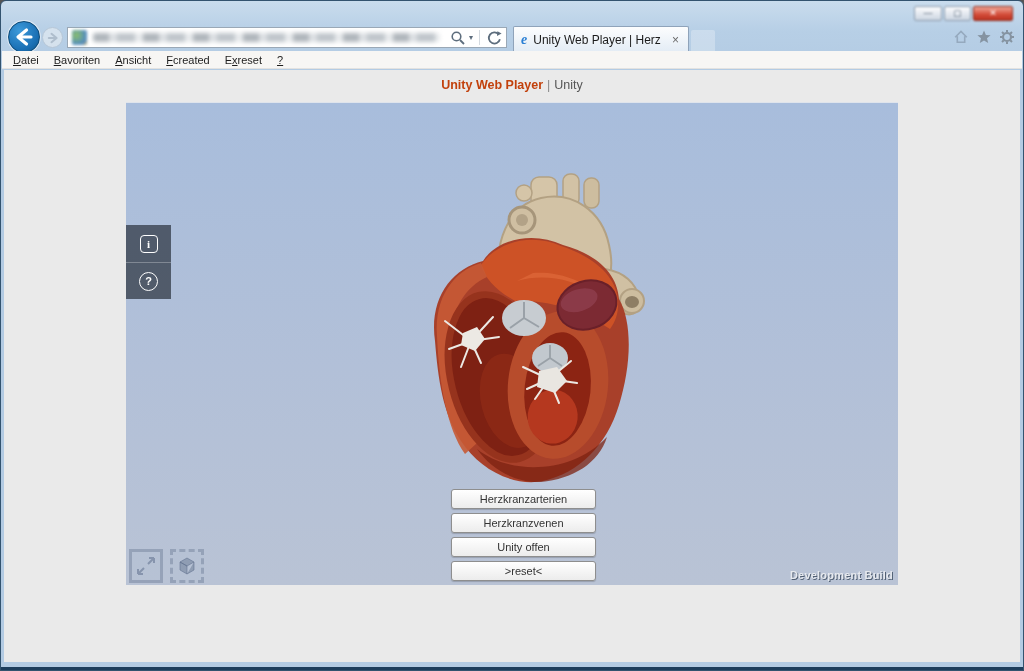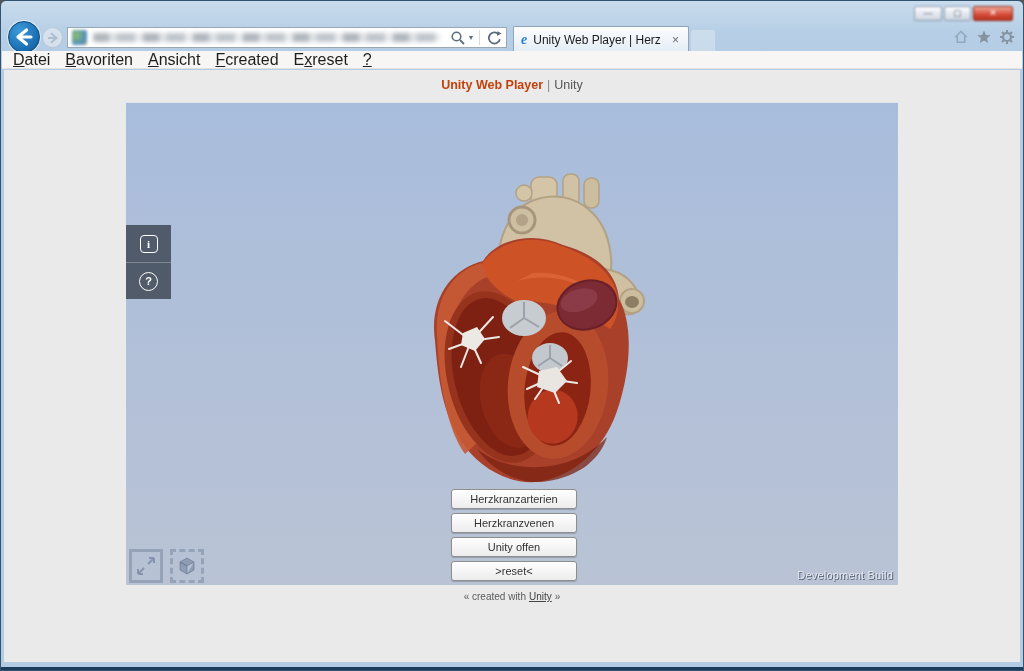--- a/index.html
+++ b/index.html
@@ -44,21 +44,21 @@
   .tab-title { font-size:12px; color:#1c1c1c; flex:1; white-space:nowrap; overflow:hidden; }
   .tab-close { color:#6b6b6b; font-size:12px; padding:0 2px; cursor:pointer; }
   .newtab-stub { position:absolute; left:690px; top:7px; width:24px; height:22px;
                  background:rgba(255,255,255,.28); border-radius:2px 2px 0 0; cursor:pointer; }
   .toolbar-icons { position:absolute; right:8px; top:6px; display:flex; gap:7px; align-items:center; }
   .toolbar-icons .ticon { cursor:pointer; display:flex; }
 
   
   .menubar { position:absolute; left:1px; right:1px; top:50px; height:18px; background:#f7f6f4;
              border-bottom:1px solid #e3e2e0; display:flex; align-items:center; padding-left:11px; gap:15px; }
-  .menu-item { font-size:16px; color:#1e1e1e; cursor:pointer; }
+  .menu-item { font-size:11px; color:#1e1e1e; cursor:pointer; }
   .menu-item .ak { text-decoration:underline; }
 
   
   .page { position:absolute; left:3px; right:3px; top:69px; bottom:8px; background:#eaeaea; }
   .bottom-edge { position:absolute; left:0; right:0; bottom:0; height:3px; background:#1d3d5c; }
 
   .heading { position:absolute; left:122px; width:772px; top:8px; text-align:center; font-size:12.5px; color:#555; }
   .heading b { color:#c2410c; }
   .heading .sep { color:#8a8a8a; margin:0 4px; }
 
@@ -70,25 +70,25 @@
   .sidepanel { position:absolute; left:0; top:122px; width:45px; background:rgba(60,68,82,.82); }
   .side-btn { width:45px; height:37px; display:flex; align-items:center; justify-content:center; cursor:pointer; }
   .side-btn + .side-btn { border-top:1px solid rgba(255,255,255,.28); }
   .info-glyph { width:18px; height:18px; border:1.6px solid #fff; border-radius:4px; color:#fff;
                 font-size:11px; font-weight:bold; display:flex; align-items:center; justify-content:center; font-family:"Liberation Serif",serif; }
   .help-glyph { width:19px; height:19px; border:1.6px solid #fff; border-radius:50%; color:#fff;
                 font-size:11px; font-weight:bold; display:flex; align-items:center; justify-content:center; }
 
   
   .btn-col { position:absolute; left:325px; top:386px; width:126px; }
-  .ubtn { width:126px; height:20px; margin-bottom:4px; border:1px solid #8e8e8e; border-radius:3px;
+  .ubtn { width:145px; height:20px; margin-bottom:4px; border:1px solid #8e8e8e; border-radius:3px;
           background:linear-gradient(#ffffff,#ececec); color:#333; font-size:11px; font-family:"Liberation Sans",sans-serif;
           cursor:pointer; box-shadow:0 1px 1px rgba(0,0,0,.18); display:block; }
 
-  .devbuild { position:absolute; right:5px; bottom:4px; font-size:11px; font-weight:normal; color:#e6e9ee;
+  .devbuild { position:absolute; right:5px; bottom:4px; font-size:11px; font-weight:bold; color:#e6e9ee;
               text-shadow:1px 1px 0 rgba(75,90,110,.95); letter-spacing:.2px; }
 
   .fs-buttons { position:absolute; left:3px; bottom:2px; display:flex; gap:7px; }
   .fs-btn { width:34px; height:34px; border:3px solid rgba(104,120,146,.42); background:rgba(175,190,212,.20);
             display:flex; align-items:center; justify-content:center; cursor:pointer; }
   .fs-btn.cube { border-style:dashed; }
 
   .created { position:absolute; left:122px; width:772px; top:521px; text-align:center; font-size:10px; color:#5a5a5a; }
   .created a { color:#444; text-decoration:underline; cursor:pointer; margin:0 3px; }
 
@@ -267,19 +267,16 @@
           </svg>
         </div>
         <div class="fs-btn cube">
           <svg width="20" height="20" viewBox="0 0 20 20">
             <path d="M10,2 L17,6 L10,10 L3,6 Z M3,6 V14 L10,18 V10 Z M17,6 V14 L10,18" fill="rgba(95,112,140,.45)" stroke="rgba(95,112,140,.55)" stroke-width="1"></path>
           </svg>
         </div>
       </div>
     </div>
 
-    <div class="created">
-      <span>« created with</span><a>Unity</a><span>»</span>
-    </div>
   </div>
 
   <div class="bottom-edge"></div>
 </div>
 
 </body></html>

